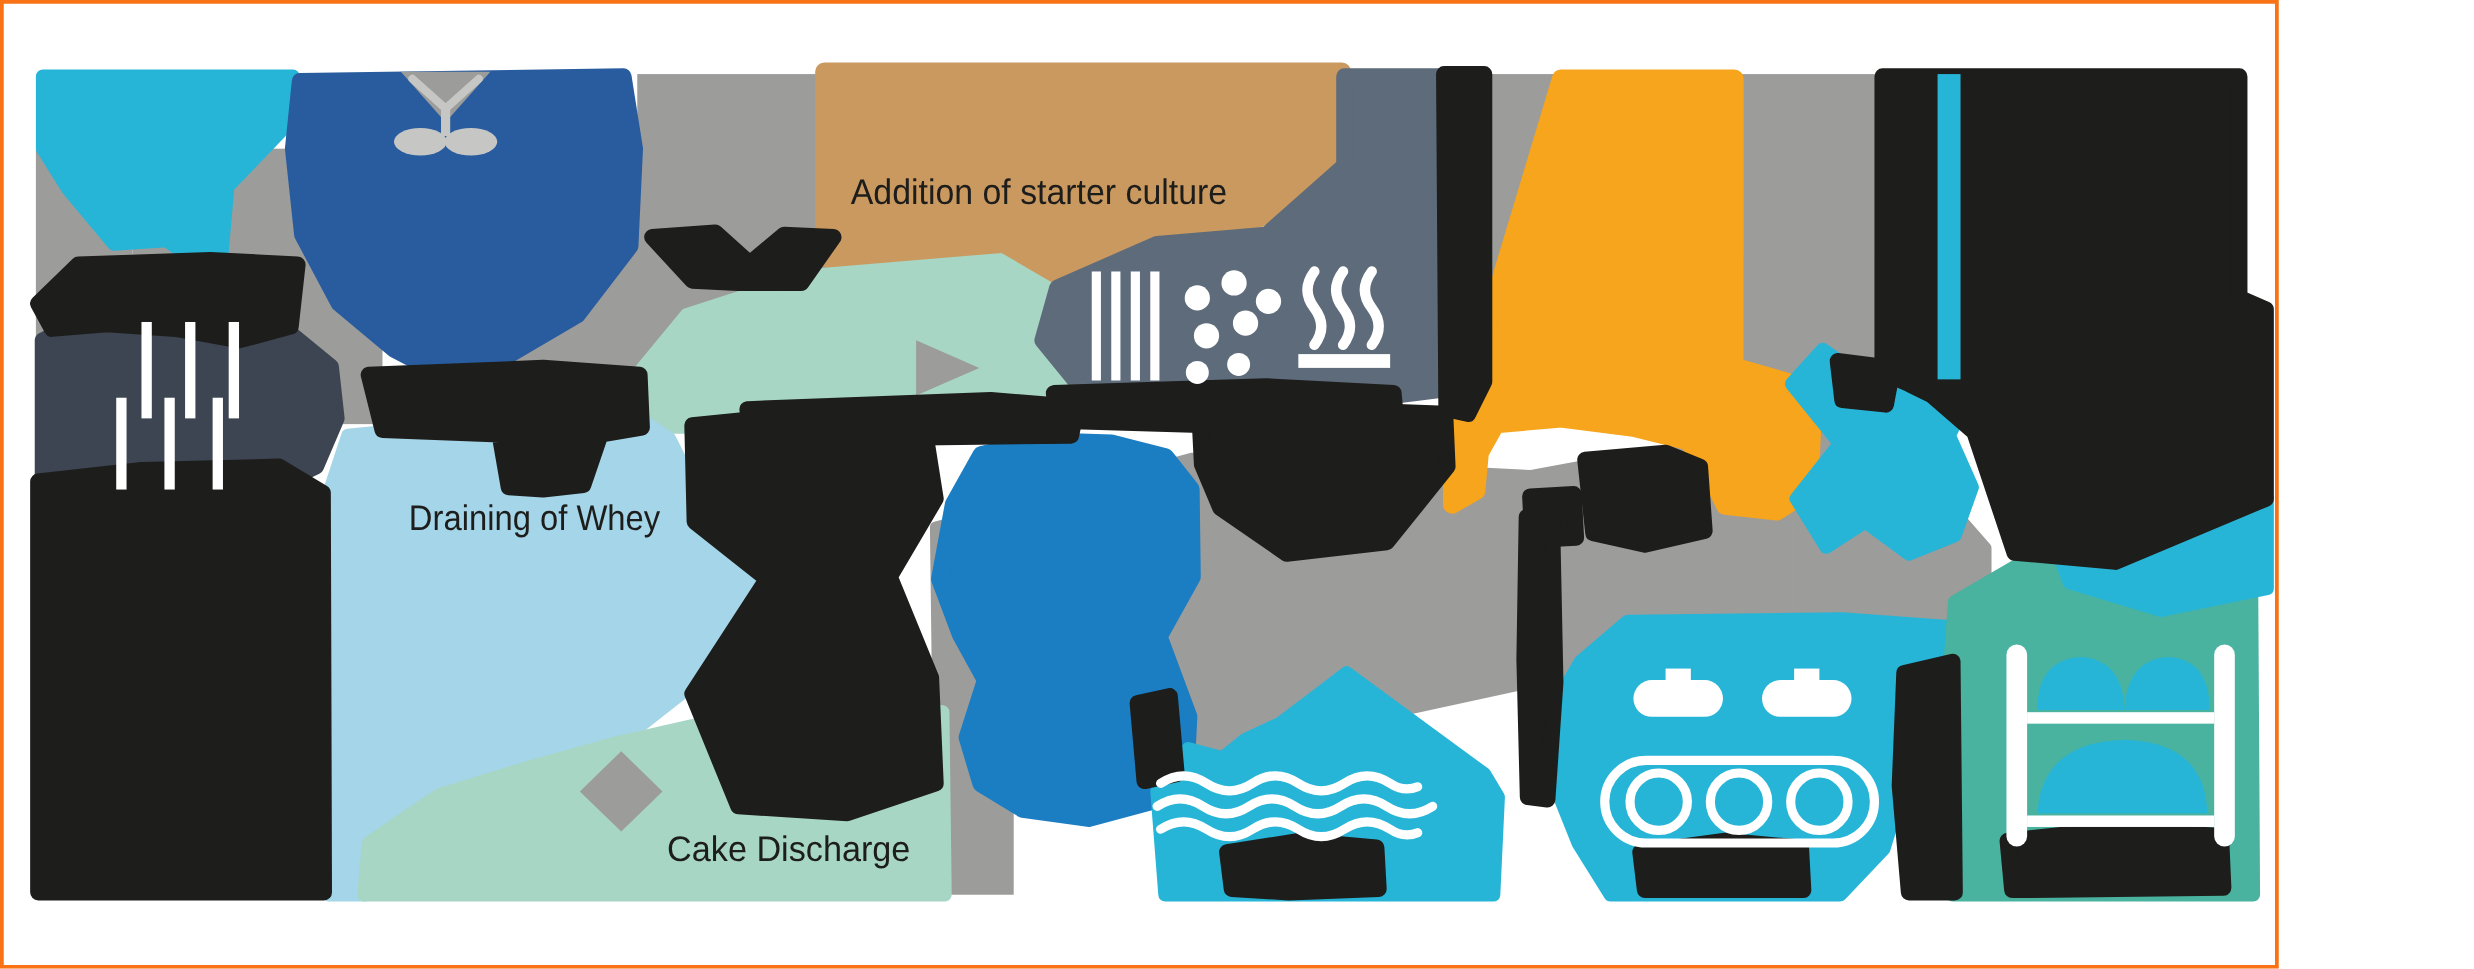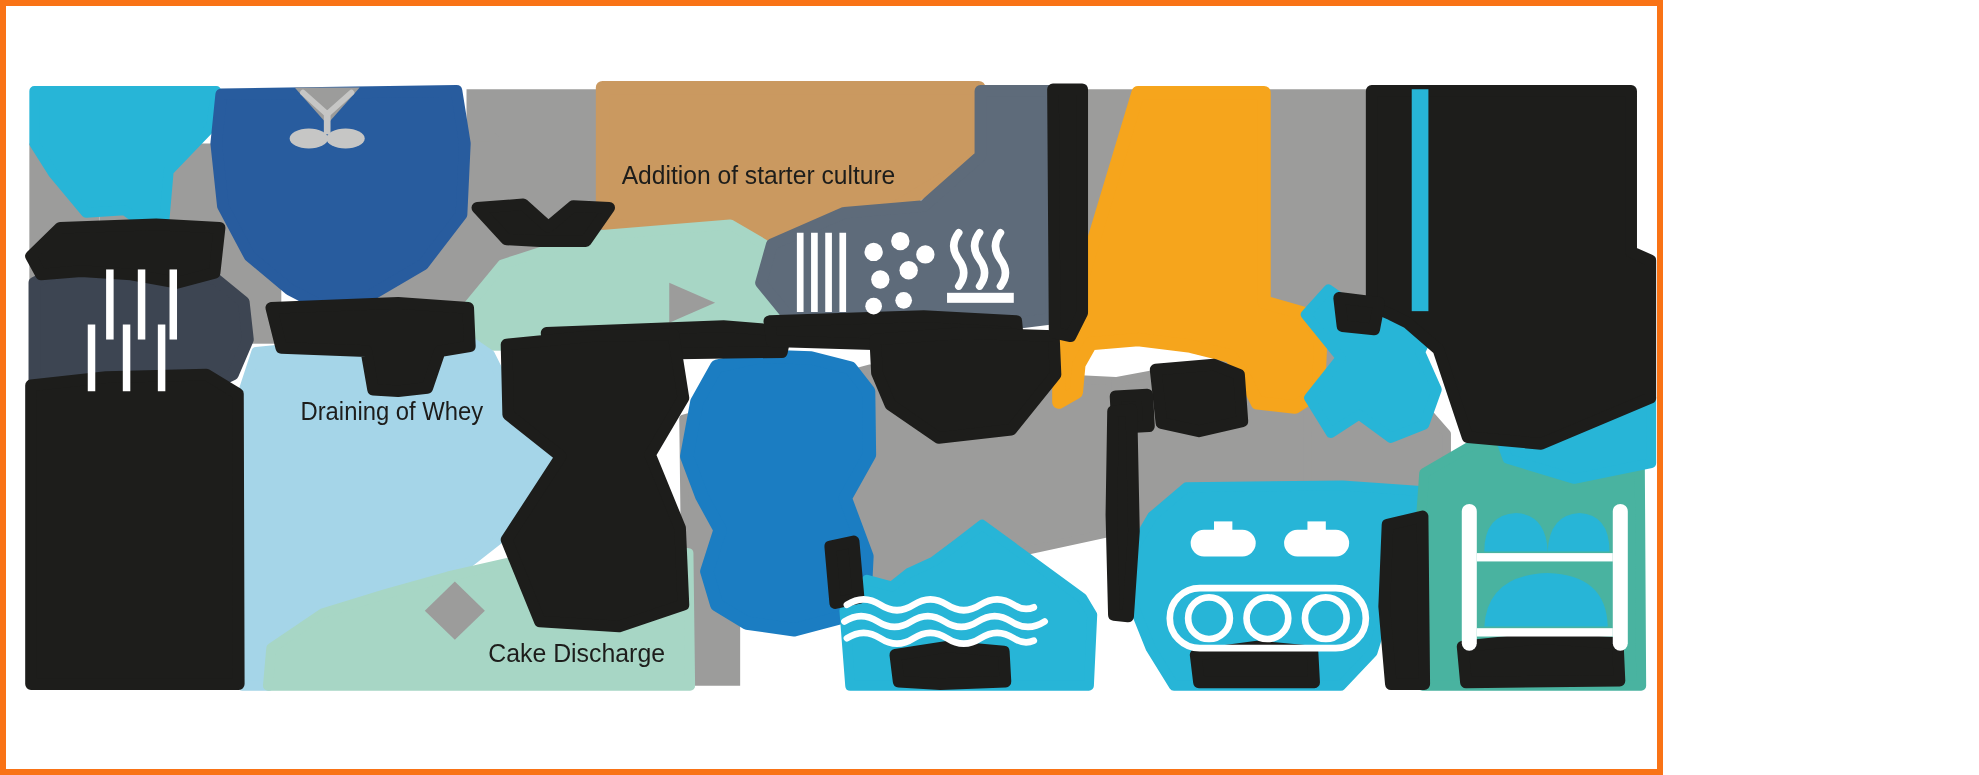--- a/index.html
+++ b/index.html
@@ -1,17 +1,17 @@
 <!DOCTYPE html>
 <html style="--c-background: #ffffff; --c-gray: #9c9c9b; --c-black: #1d1d1b; --c-cyan: #27b5d7; --c-dark-blue: #285c9e; --c-slate-dark: #3d4552; --c-slate: #5e6b7a; --c-tan: #ca9960; --c-mint: #a7d6c5; --c-light-blue: #a5d5e8; --c-blue: #1b7dc2; --c-orange: #f6a51c; --c-teal: #49b3a0; --c-silver: #c6c6c5; --c-white: #ffffff;"><head>
 <meta charset="utf-8">
 <style>
   html,body{margin:0;padding:0;background:#fff;}
-  .stage{position:relative;width:1663px;height:775px;background:var(--c-background,#fff);
-         border:6px solid #f97316;box-sizing:border-box;overflow:hidden;}
+  .stage{position:relative;width:1823px;height:775px;background:var(--c-background,#fff);
+         border:3px solid #f97316;box-sizing:border-box;overflow:hidden;}
   svg{display:block;width:100%;height:100%;}
   .blob{stroke-linejoin:round;stroke-linecap:round;}
   .f-gray{fill:var(--c-gray);}            .f-gray.blob{stroke:var(--c-gray);stroke-width:10;}
   .f-black{fill:var(--c-black);}          .f-black.blob{stroke:var(--c-black);stroke-width:14;}
   .f-cyan{fill:var(--c-cyan);}            .f-cyan.blob{stroke:var(--c-cyan);stroke-width:12;}
   .f-darkblue{fill:var(--c-dark-blue);}   .f-darkblue.blob{stroke:var(--c-dark-blue);stroke-width:14;}
   .f-slatedark{fill:var(--c-slate-dark);} .f-slatedark.blob{stroke:var(--c-slate-dark);stroke-width:14;}
   .f-slate{fill:var(--c-slate);}          .f-slate.blob{stroke:var(--c-slate);stroke-width:14;}
   .f-tan{fill:var(--c-tan);}              .f-tan.blob{stroke:var(--c-tan);stroke-width:16;}
   .f-mint{fill:var(--c-mint);}            .f-mint.blob{stroke:var(--c-mint);stroke-width:12;}

